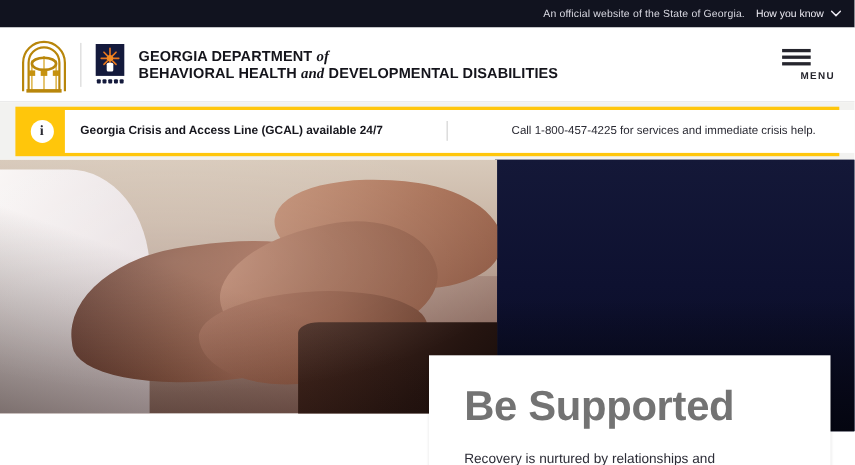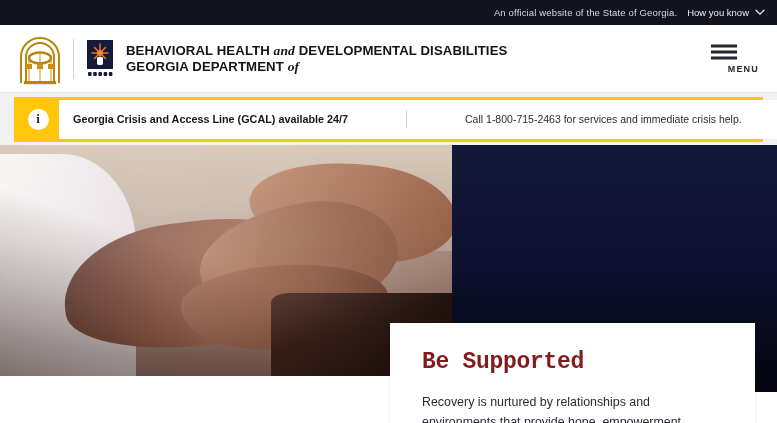--- a/index.html
+++ b/index.html
@@ -146,22 +146,22 @@
     background:radial-gradient(120% 90% at 35% 40%, rgba(255,255,255,.18) 0%, rgba(0,0,0,0) 58%),
                linear-gradient(200deg, rgba(0,0,0,0) 52%, rgba(30,12,8,.55) 100%); }
 
   .hero-card {
     position:absolute; left:390px; top:178px; width:365px; height:162px;
     background:#ffffff; z-index:5;
     box-shadow:0 1px 3px rgba(0,0,0,.10);
     padding:28px 32px 0 32px;
   }
   .hero-title {
-    font-family:Liberation Mono, monospace;
-    font-size:23px; font-weight:bold; color:#7f1d1d;
+    font-family:Liberation Sans, sans-serif;
+    font-size:38px; font-weight:bold; color:#737373;
     letter-spacing:-.3px; line-height:1;
   }
   .hero-sub {
     margin-top:18px; font-size:12.4px; line-height:1.62; color:#2c2c36;
     max-width:290px;
   }
 </style>
 </head>
 <body>
 
@@ -207,27 +207,27 @@
         <rect x="2" y="32" width="3.6" height="4" rx="1"></rect>
         <rect x="7.2" y="32" width="3.6" height="4" rx="1"></rect>
         <rect x="12.4" y="32" width="3.6" height="4" rx="1"></rect>
         <rect x="17.6" y="32" width="3.6" height="4" rx="1"></rect>
         <rect x="22.8" y="32" width="3.6" height="4" rx="1"></rect>
       </g>
     </svg>
 
     <div class="agency-name">
       <div>
+        <span>GEORGIA DEPARTMENT</span>
+        <span class="it">of</span>
+      </div>
+      <div>
         <span>BEHAVIORAL HEALTH</span>
         <span class="it">and</span>
         <span>DEVELOPMENTAL DISABILITIES</span>
-      </div>
-      <div>
-        <span>GEORGIA DEPARTMENT</span>
-        <span class="it">of</span>
       </div>
     </div>
 
     <div class="menu-btn">
       <span class="burger">
         <span></span>
           <span></span>
           <span></span>
       </span>
       <span class="menu-label">MENU</span>
@@ -235,21 +235,21 @@
   </div>
 
   <div class="alert-wrap">
     <div class="alert">
       <div class="alert-icon-col">
         <span class="info-circle">i</span>
       </div>
       <div class="alert-body">
         <span class="alert-strong">Georgia Crisis and Access Line (GCAL) available 24/7</span>
         <span class="alert-sep"></span>
-        <span class="alert-text">Call 1-800-715-2463 for services and immediate crisis help.</span>
+        <span class="alert-text">Call 1-800-457-4225 for services and immediate crisis help.</span>
         <span class="alert-arrow">
           <svg width="11" height="10" viewBox="0 0 11 10">
             <path d="M0.8 5 H9.2 M5.8 1.6 L9.4 5 L5.8 8.4" fill="none" stroke="#2b2b33" stroke-width="1.3" stroke-linecap="round" stroke-linejoin="round"></path>
           </svg>
         </span>
       </div>
     </div>
   </div>
 
   <div class="hero">

